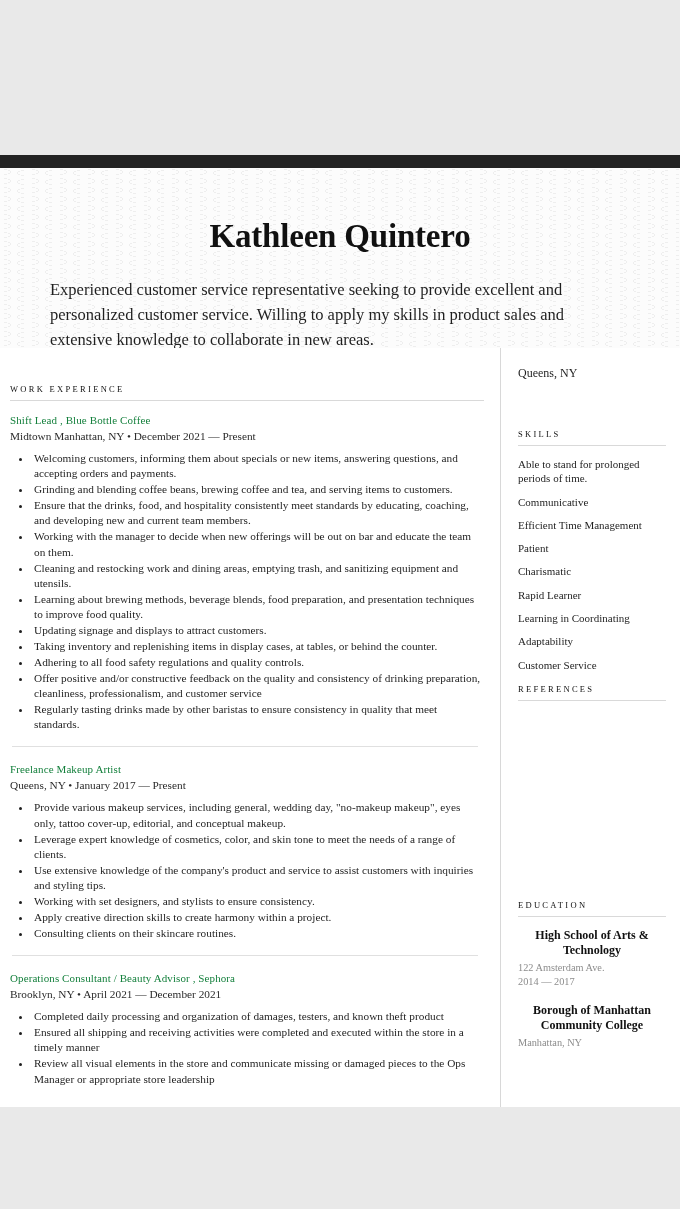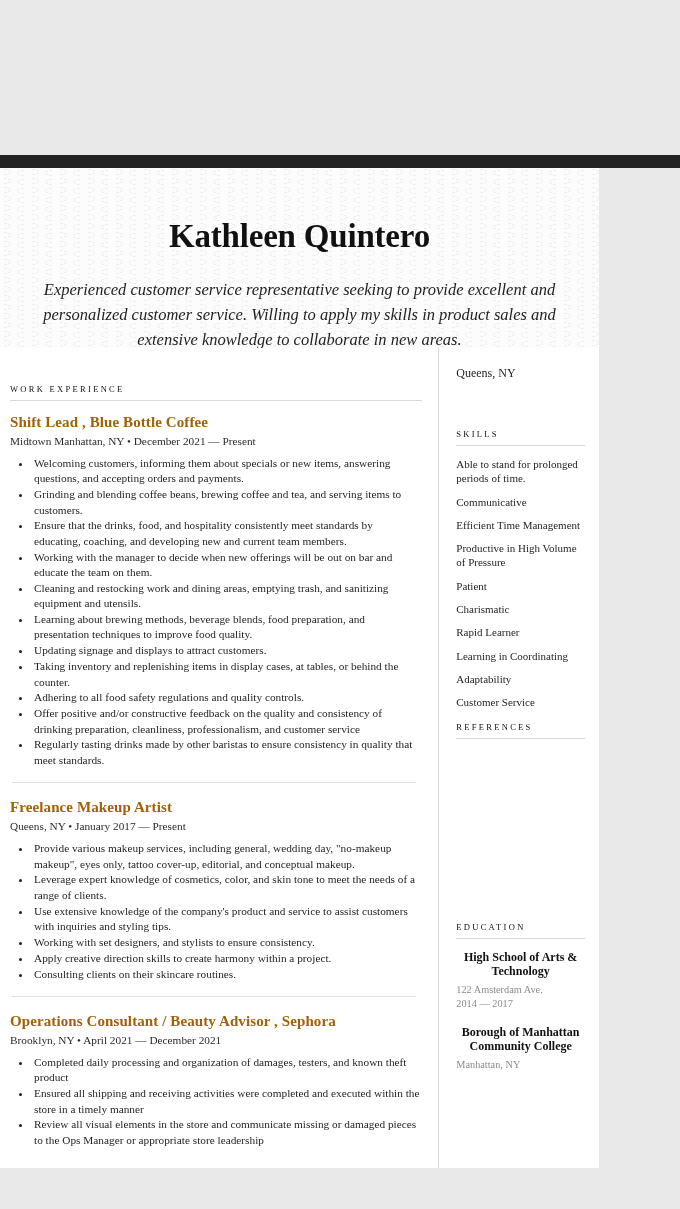--- a/index.html
+++ b/index.html
@@ -20,21 +20,21 @@
     height: 155px;
     background: #e9e9e9;
   }
   #dark-bar {
     height: 13px;
     background: #232323;
     width: 100%;
   }
   #resume-page {
     background: #ffffff;
-    width: 599px;
+    width: 680px;
     min-height: 885px;
   }
 
   
   #resume-header {
     position: relative;
     height: 180px;
     background-color: #fcfcfc;
     background-image:
       radial-gradient(ellipse 14px 4px at 0px 4px, rgba(0,0,0,0) 69%, rgba(0,0,0,0.055) 70%, rgba(0,0,0,0.055) 78%, rgba(0,0,0,0) 79%),
@@ -54,27 +54,25 @@
     text-align: center;
     font-size: 33px;
     font-weight: 700;
     letter-spacing: -0.2px;
     padding-top: 28px;
     line-height: 1.1;
     color: #111;
   }
   #summary-text {
     position: relative;
-    text-align: center;
     font-size: 16.5px;
     line-height: 1.52;
     margin: 11px auto 0;
     max-width: 580px;
     color: #1f1f1f;
-    font-style: italic;
   }
 
   
   #resume-body {
     display: flex;
     align-items: stretch;
     background: #fff;
   }
   #main-col {
     width: 500px;
@@ -104,23 +102,23 @@
   }
   .side-rule {
     border: 0;
     border-top: 1px solid #d9d9d9;
     margin: 0 0 11px 0;
   }
 
   
   .job { margin-bottom: 4px; }
   .job-title {
-    font-size: 15px;
-    font-weight: 700;
-    color: #a16207;
+    font-size: 11px;
+    font-weight: 400;
+    color: #15803d;
     margin: 0 0 4px 0;
     letter-spacing: 0.1px;
   }
   .job-meta {
     font-size: 11.3px;
     color: #2a2a2a;
     margin: 0 0 9px 0;
   }
   .job-bullets {
     margin: 0 0 0 0;
@@ -168,21 +166,21 @@
     text-align: center;
   }
   .edu-detail {
     font-size: 10.3px;
     color: #8c8c8c;
     line-height: 1.35;
     margin: 0;
   }
   #skills-heading-wrap { margin-top: 26px; }
   #refs-heading-wrap { margin-top: 12px; }
-  #edu-heading-wrap { margin-top: 0px; }
+  #edu-heading-wrap { margin-top: 16px; }
 </style>
 </head>
 <body>
 
 <div id="page-top-gap"></div>
 <div id="dark-bar"></div>
 
 <div id="resume-page">
 
   <div id="resume-header">
@@ -246,21 +244,20 @@
     <div id="side-col">
       <div class="side-contact">Queens, NY</div>
       <div class="side-redacted"></div>
 
       <div id="skills-heading-wrap">
         <div class="section-heading">SKILLS</div>
         <hr class="side-rule">
         <div class="skill-item">Able to stand for prolonged periods of time.</div>
         <div class="skill-item">Communicative</div>
         <div class="skill-item">Efficient Time Management</div>
-        <div class="skill-item">Productive in High Volume of Pressure</div>
         <div class="skill-item">Patient</div>
         <div class="skill-item">Charismatic</div>
         <div class="skill-item">Rapid Learner</div>
         <div class="skill-item">Learning in Coordinating</div>
         <div class="skill-item">Adaptability</div>
         <div class="skill-item">Customer Service</div>
       </div>
 
       <div id="refs-heading-wrap">
         <div class="section-heading">REFERENCES</div>

